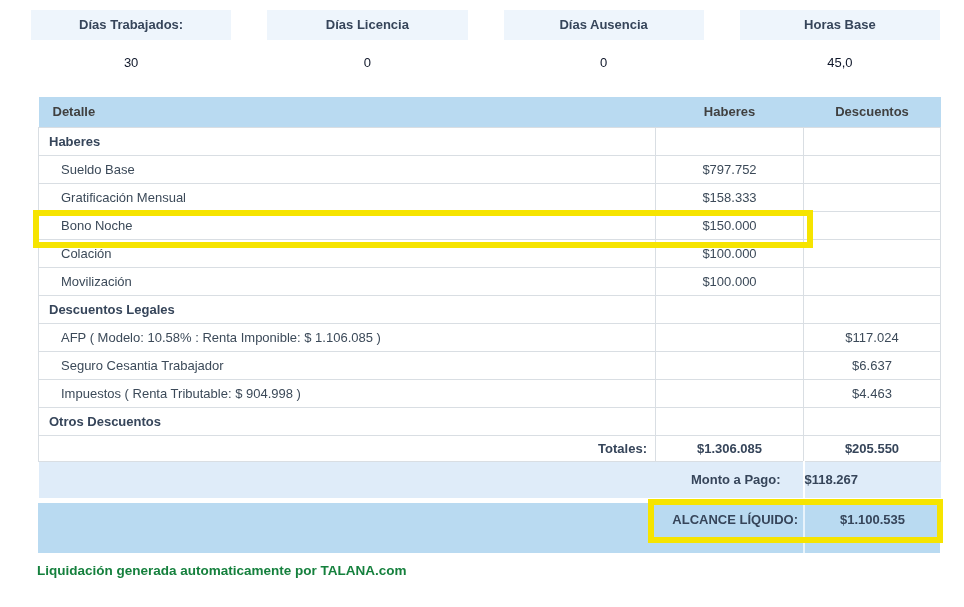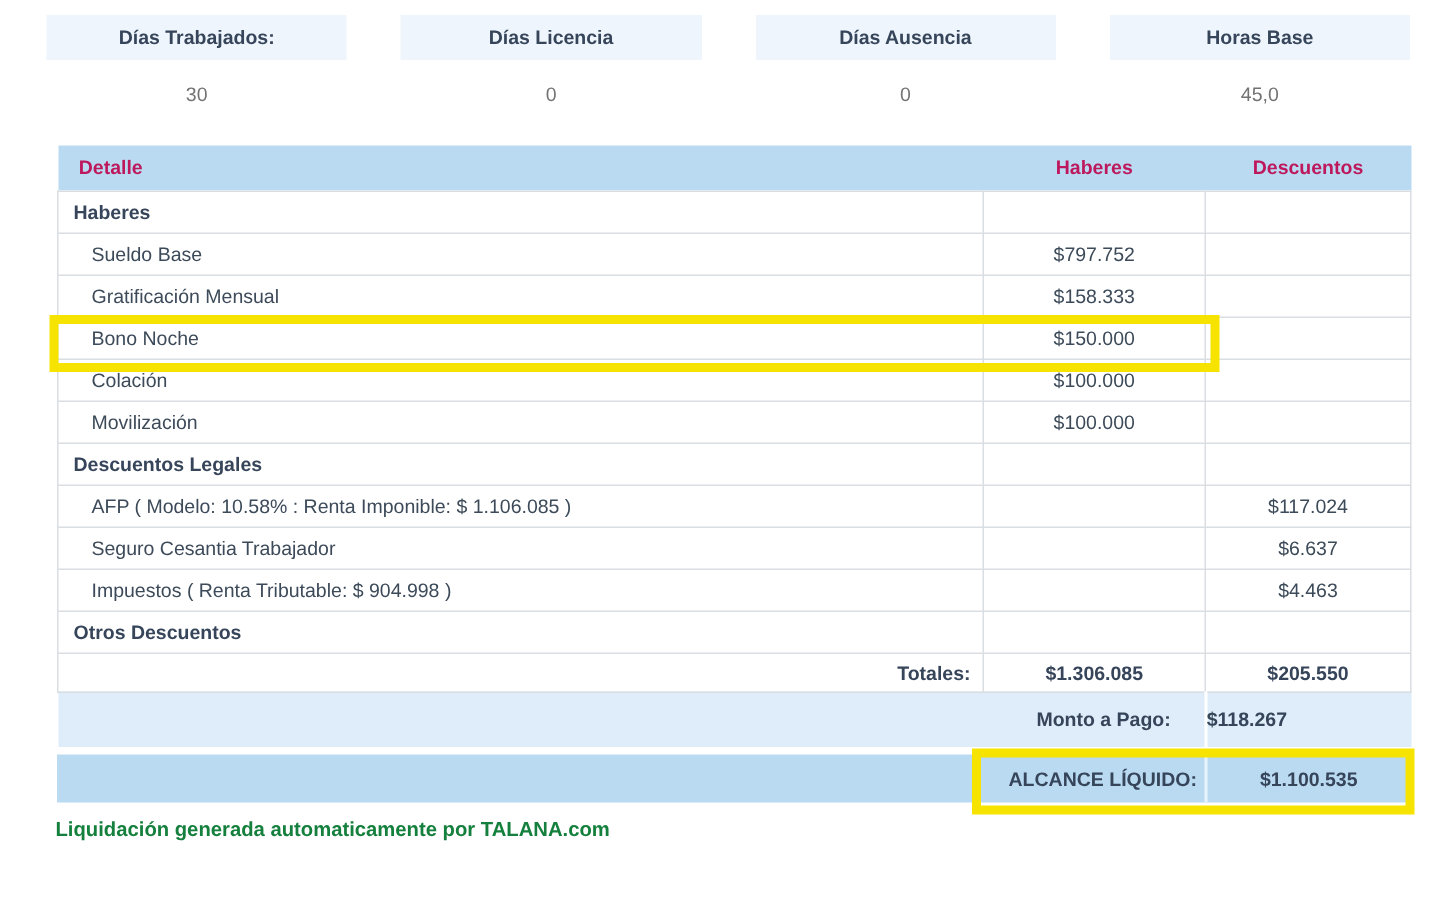--- a/index.html
+++ b/index.html
@@ -4,39 +4,39 @@
 <style>
   * { margin: 0; padding: 0; box-sizing: border-box; }
   html, body { background: #ffffff; }
   body { font-family: "Liberation Sans", "DejaVu Sans", sans-serif; }
   .page { position: relative; width: 964px; height: 607px; background: #fff; padding-top: 10px; overflow: hidden; }
 
   
   .summary { display: grid; grid-template-columns: repeat(4, 1fr); column-gap: 36px; margin: 0 24px 0 31px; }
   .sum-label { background: #eef5fc; height: 30px; line-height: 30px; text-align: center;
                font-weight: bold; font-size: 13px; color: #36455a; }
-  .sum-value { height: 45px; line-height: 45px; text-align: center; font-size: 13px; color: #737373; }
+  .sum-value { height: 45px; line-height: 45px; text-align: center; font-size: 13px; color: #0f172a; }
 
   
   table.payslip { border-collapse: collapse; table-layout: fixed; width: 902px; margin: 12px 0 0 38px; }
-  thead th { background: #b9daf1; height: 30px; font-size: 13px; color: #be185d; font-weight: bold; padding: 0; }
+  thead th { background: #b9daf1; height: 30px; font-size: 13px; color: #404040; font-weight: bold; padding: 0; }
   th.h-detail { text-align: left; padding-left: 14px; }
   th.h-amount { text-align: center; }
   tbody td { border: 1px solid #d9dee3; height: 28px; font-size: 13px; color: #3c4a59; padding: 0; background: #fff; }
   td.c-amount { text-align: center; }
   tr.section td.c-detail { font-weight: bold; color: #36455a; padding-left: 10px; }
   tr.item td.c-detail { padding-left: 22px; margin-top: 12px; }
   tr.totales td { font-weight: bold; color: #36455a; height: 26px; }
   tr.totales td.c-detail { text-align: right; padding-right: 8px; }
   tr.monto td { background: #dfecf9; border: none; font-weight: bold; color: #36455a; height: 37px; }
   tr.monto td.monto-label { text-align: right; padding-right: 22px; }
   tr.monto td.monto-value { border-left: 2px solid #ffffff; }
 
   
-  .alcance { width: 902px; height: 32px; margin: 5px 0 0 38px; background: #b9daf1; display: flex; align-items: stretch; }
+  .alcance { width: 902px; height: 50px; margin: 5px 0 0 38px; background: #b9daf1; display: flex; align-items: stretch; }
   .alcance-label { width: 765px; line-height: 34px; text-align: right; font-weight: bold;
                    font-size: 13px; color: #36455a; padding-right: 5px; }
   .alcance-sep { width: 2px; background: #e8f3fb; }
   .alcance-value { flex: 1; line-height: 34px; text-align: center; font-weight: bold; font-size: 13px; color: #36455a; }
 
   
   .footer { margin: 10px 0 0 37px; font-size: 13.5px; font-weight: bold; color: #15803d; }
 
   
   .hl { position: absolute; border: 6px solid #f6e400; background: transparent; pointer-events: none; }

